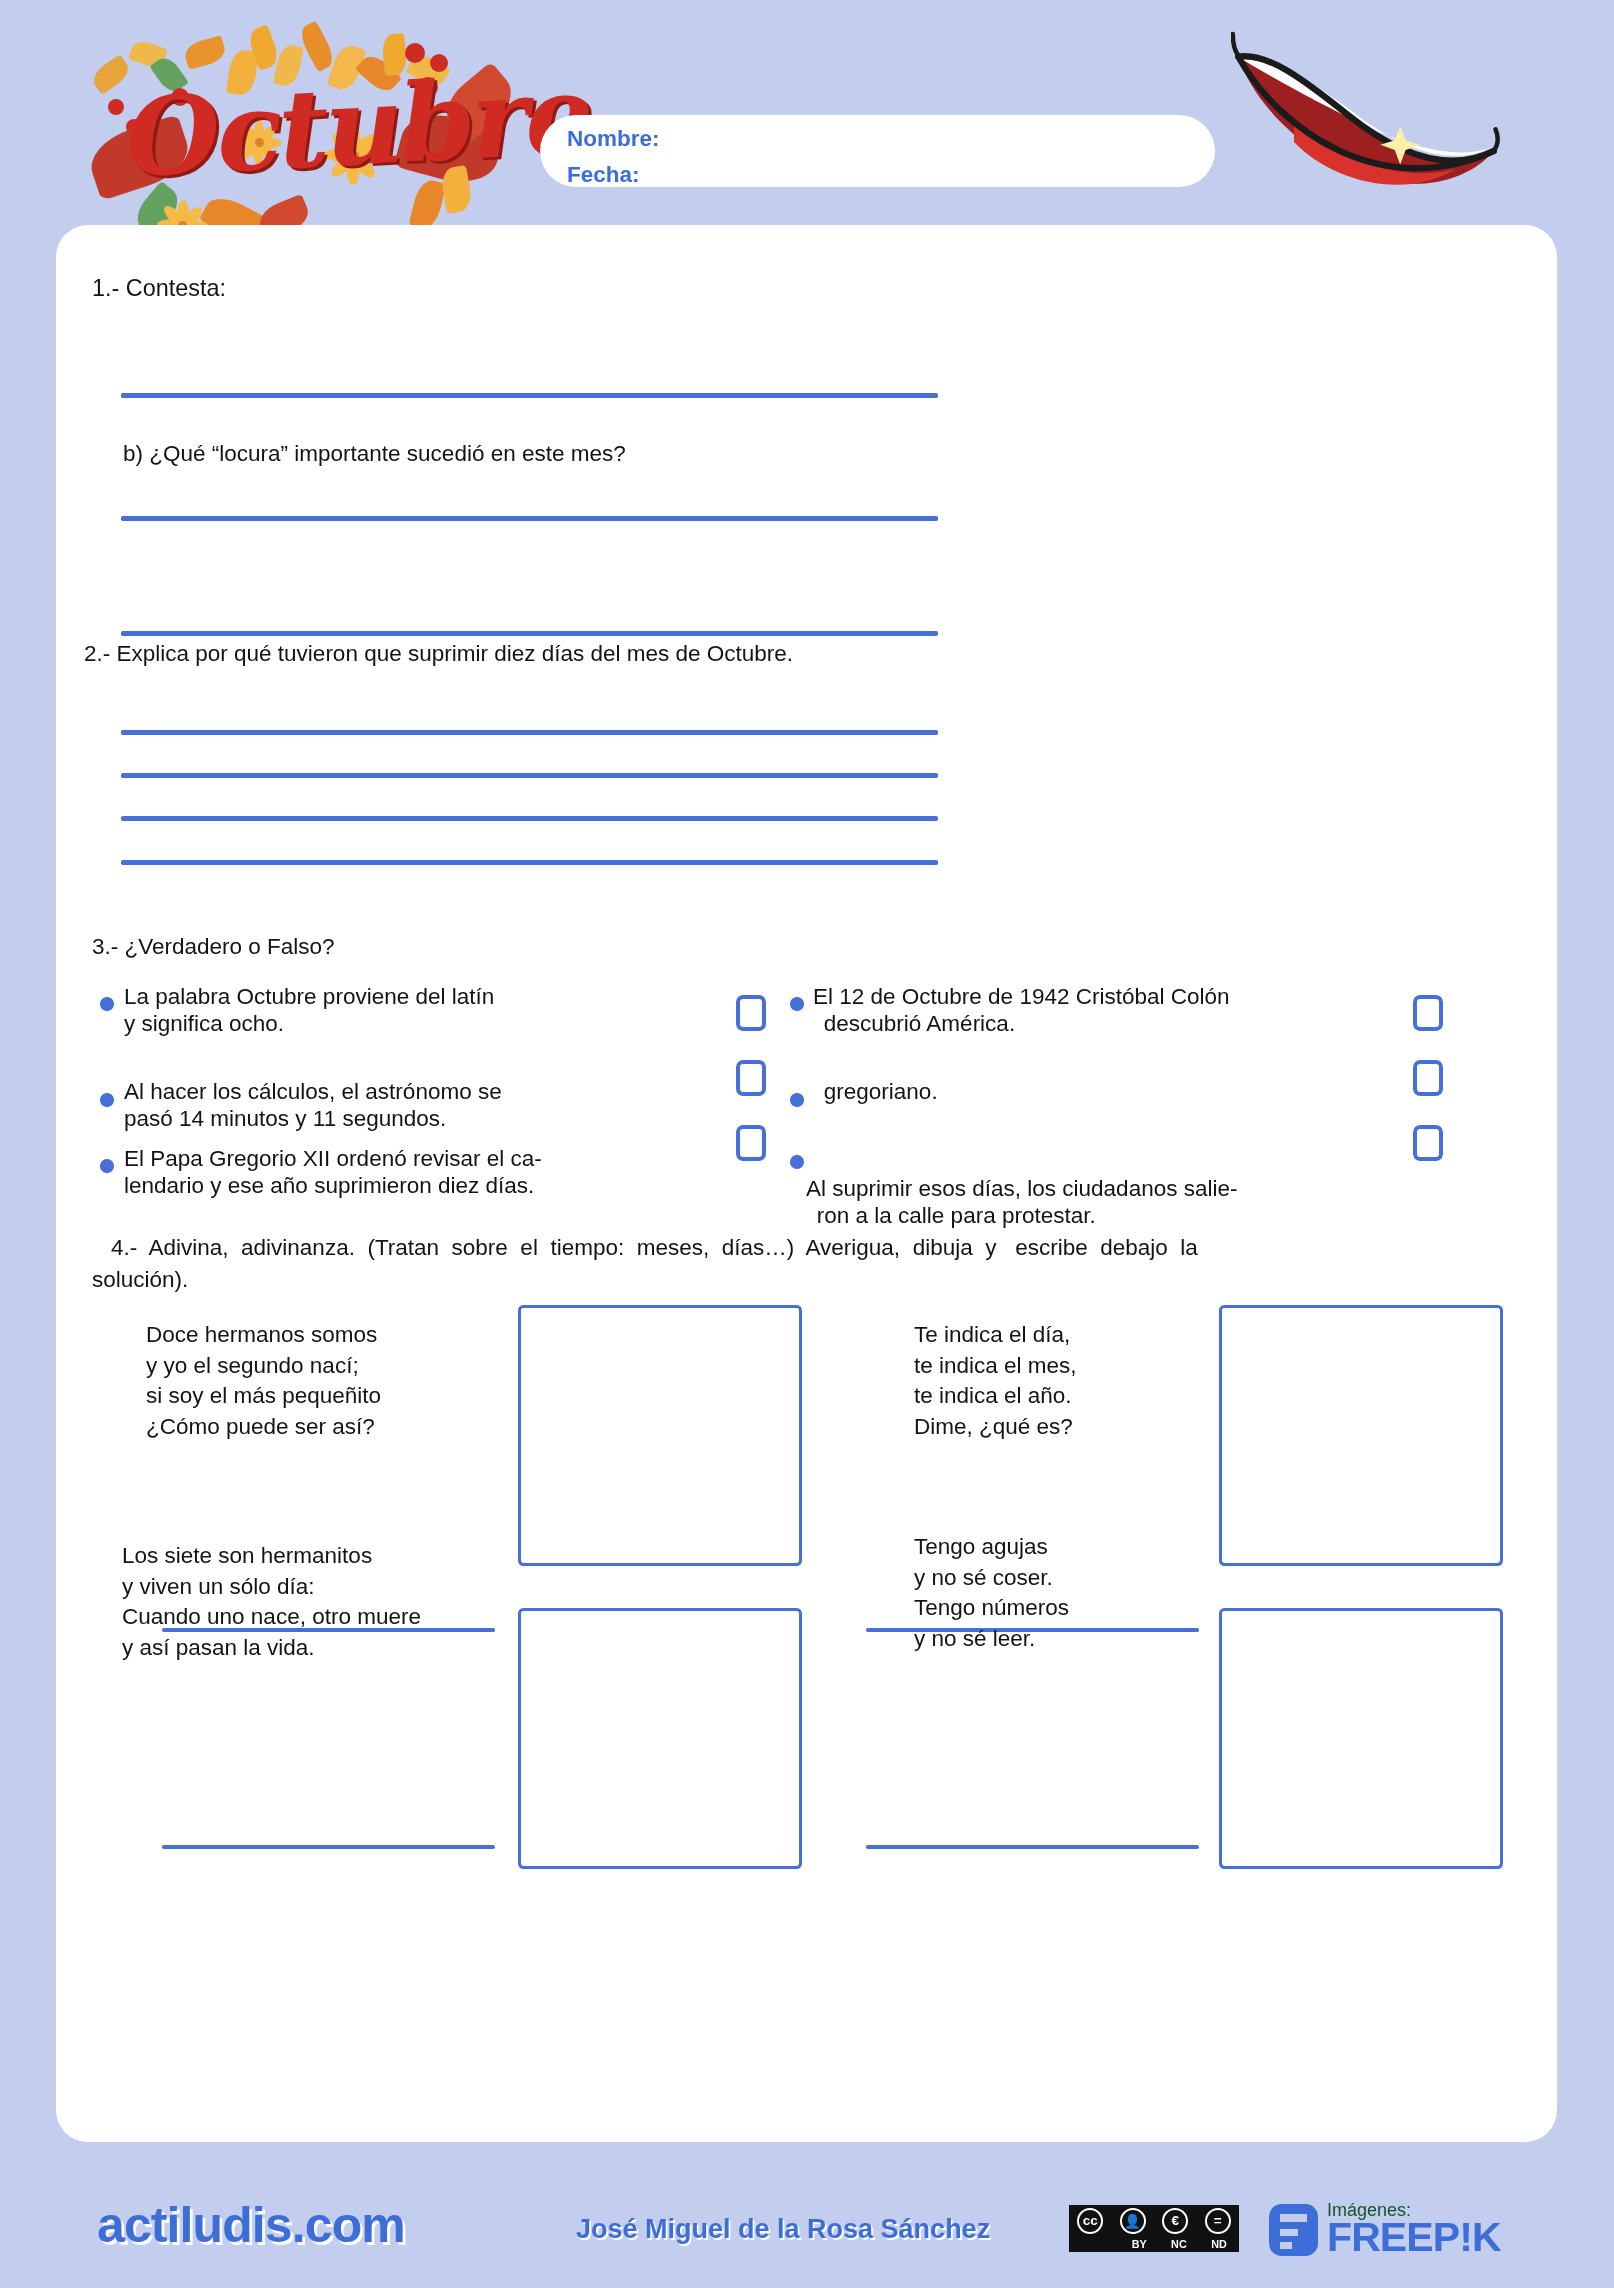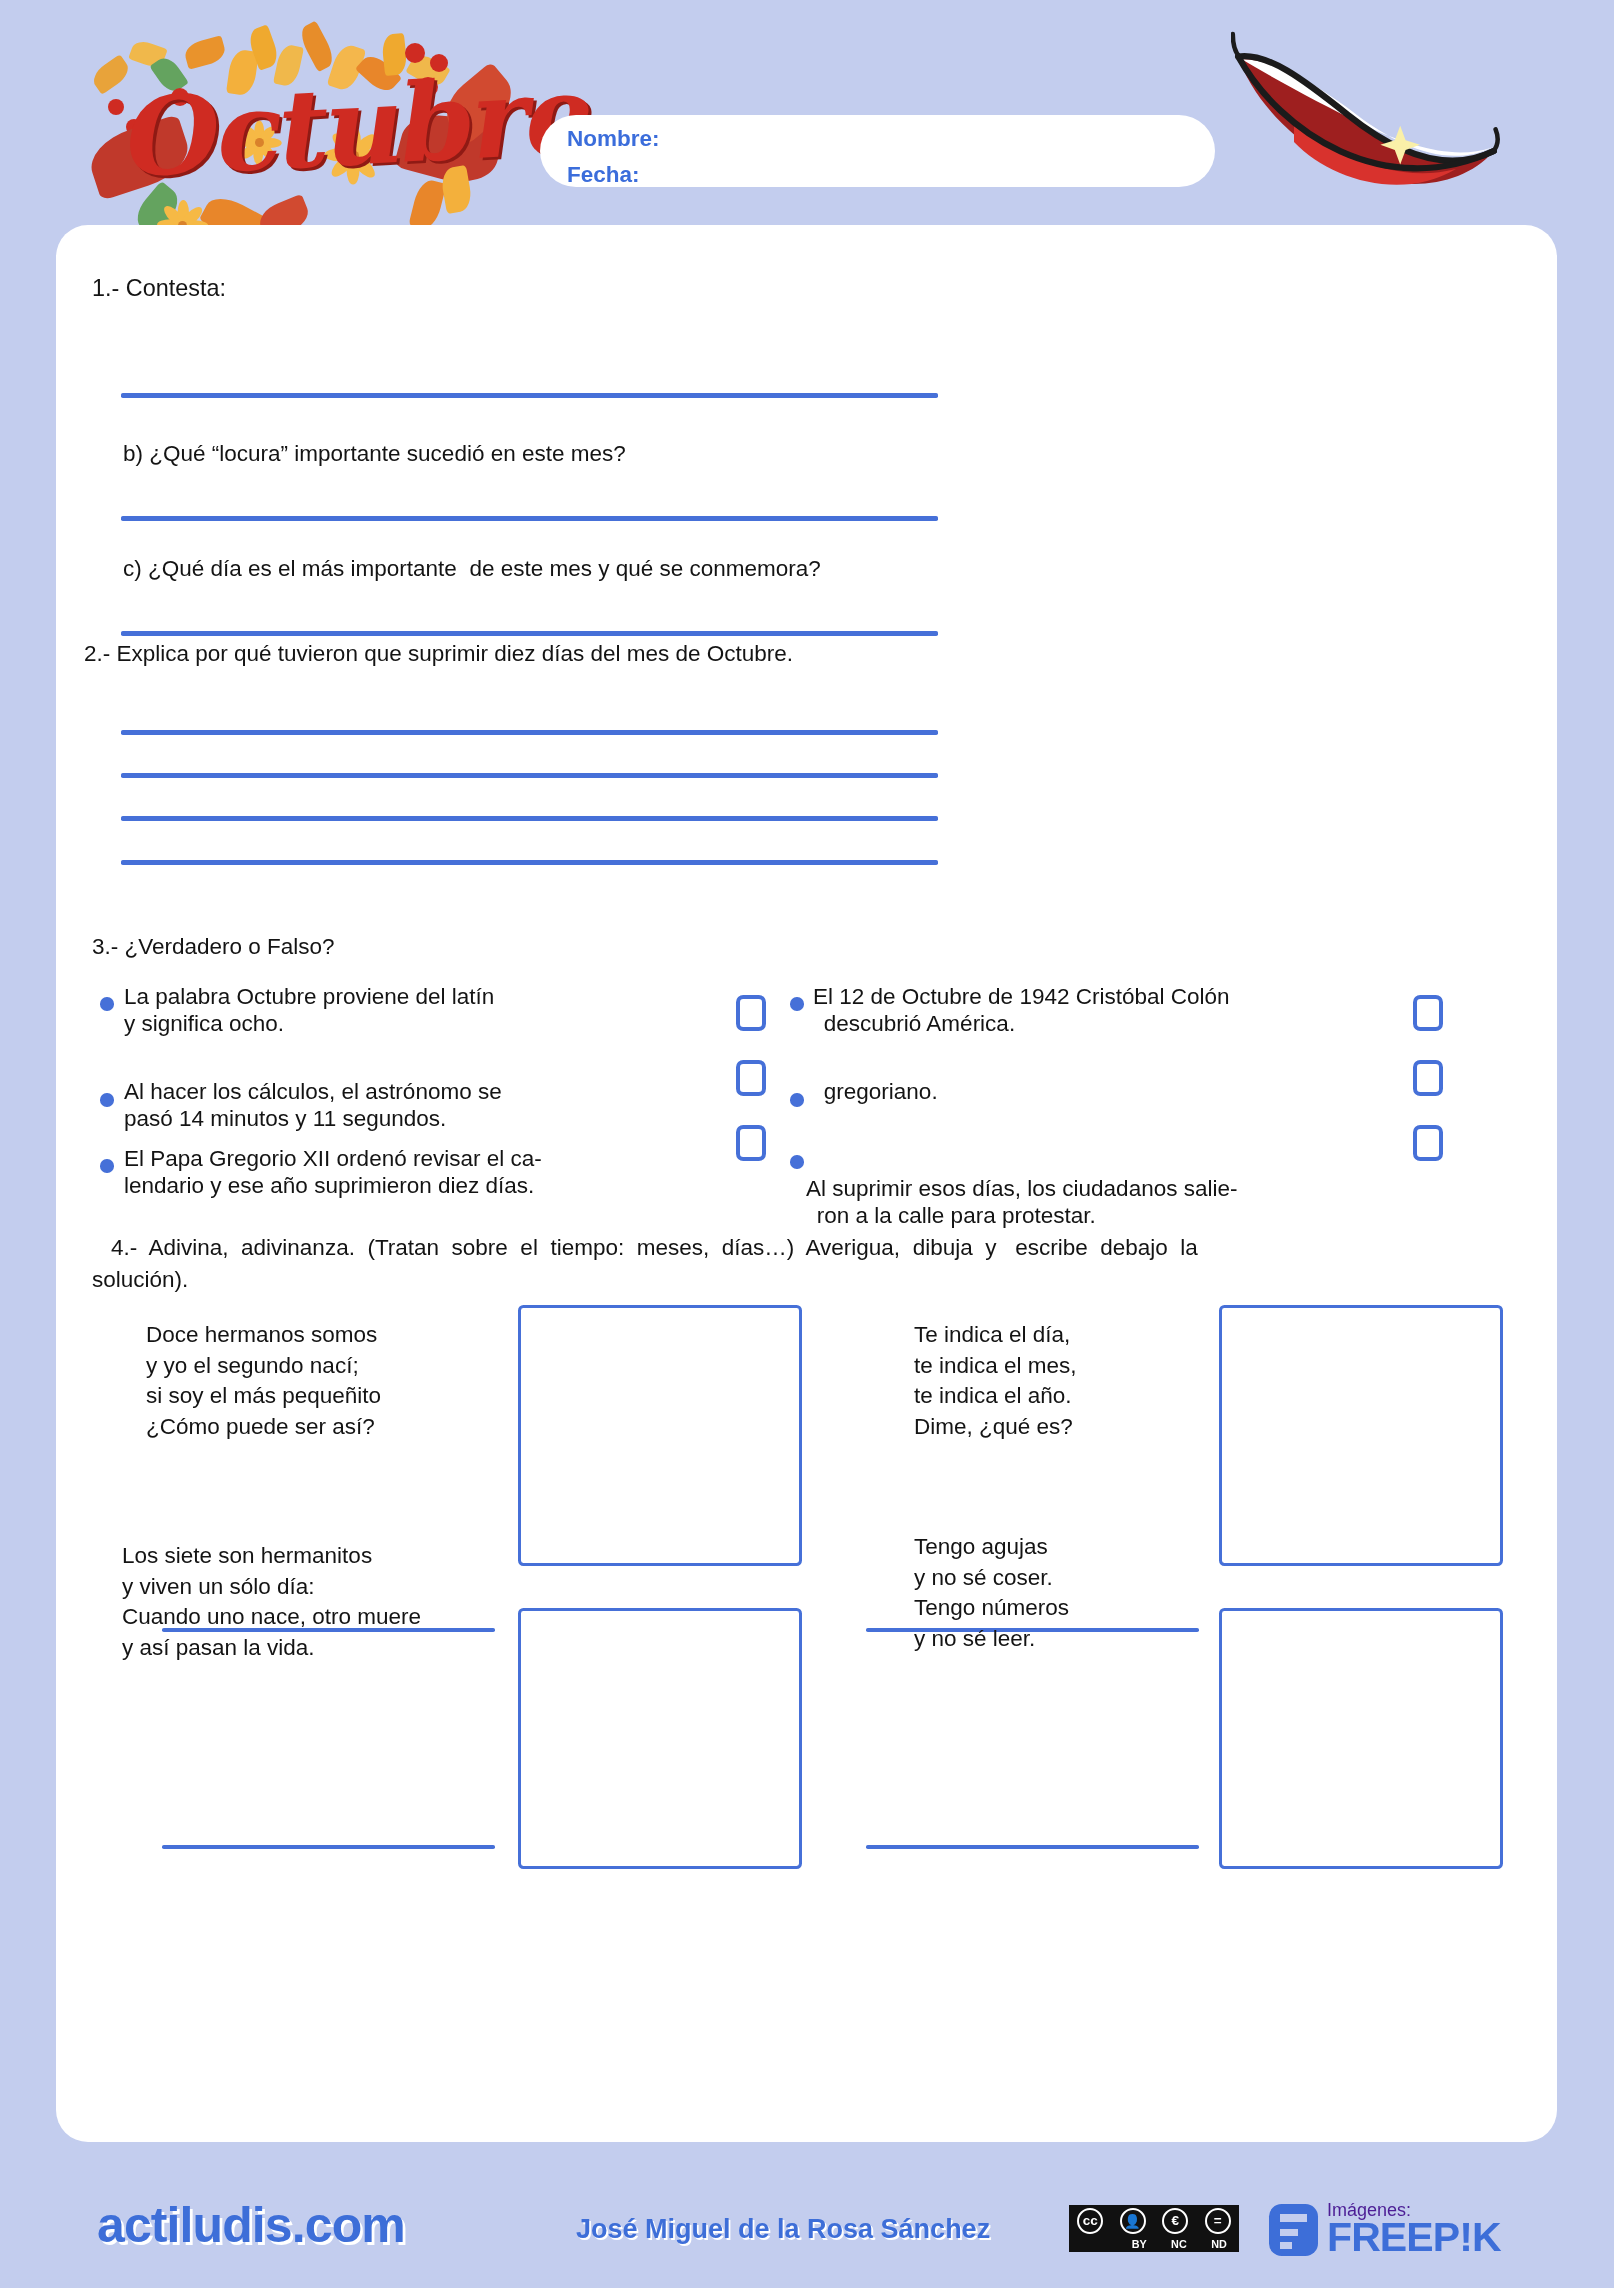--- a/index.html
+++ b/index.html
@@ -109,21 +109,21 @@
     display:flex;align-items:center;justify-content:center;box-sizing:border-box;
   }
   .cc-lbl{color:#fff;font-size:10.8px;font-weight:bold;}
   .freepik{position:absolute;left:1269px;top:2200px;width:297px;height:59px;}
   .fp-mark{
     position:absolute;left:0;top:3.6px;width:49px;height:52px;
     background:#3d6ed8;border-radius:12.6px;
   }
   .fp-mark i{position:absolute;background:#c3cdee;display:block;}
   .fp-img{
-    position:absolute;left:58px;top:0;color:#4c1d95;font-size:18px;
+    position:absolute;left:58px;top:0;color:#14532d;font-size:18px;
   }
   .fp-name{
     position:absolute;left:58px;top:14.4px;color:#3d6ed8;
     font-size:41px;font-weight:bold;letter-spacing:-0.9px;
   }
 </style>
 </head>
 <body>
 
 <div class="page">
@@ -222,21 +222,20 @@
   </div>
 
   <div class="sheet">
 
     <div class="t" style="left:36px;top:50px;font-size:23.4px;">1.- Contesta:</div>
     <div class="hr" style="left:65px;top:168px;width:817px;"></div>
 
     <div class="t" style="left:67px;top:216px;">b) ¿Qué “locura” importante sucedió en este mes?</div>
     <div class="hr" style="left:65px;top:291px;width:817px;"></div>
 
-    <div class="t" style="left:67px;top:331px;">c) ¿Qué día es el más importante  de este mes y qué se conmemora?</div>
     <div class="hr" style="left:65px;top:406px;width:817px;"></div>
 
     <div class="t" style="left:28px;top:416px;">2.- Explica por qué tuvieron que suprimir diez días del mes de Octubre.</div>
     <div class="hr" style="left:65px;top:505px;width:817px;"></div>
     <div class="hr" style="left:65px;top:548px;width:817px;"></div>
     <div class="hr" style="left:65px;top:591px;width:817px;"></div>
     <div class="hr" style="left:65px;top:635px;width:817px;"></div>
 
     <div class="t" style="left:36px;top:709px;">3.- ¿Verdadero o Falso?</div>
 

